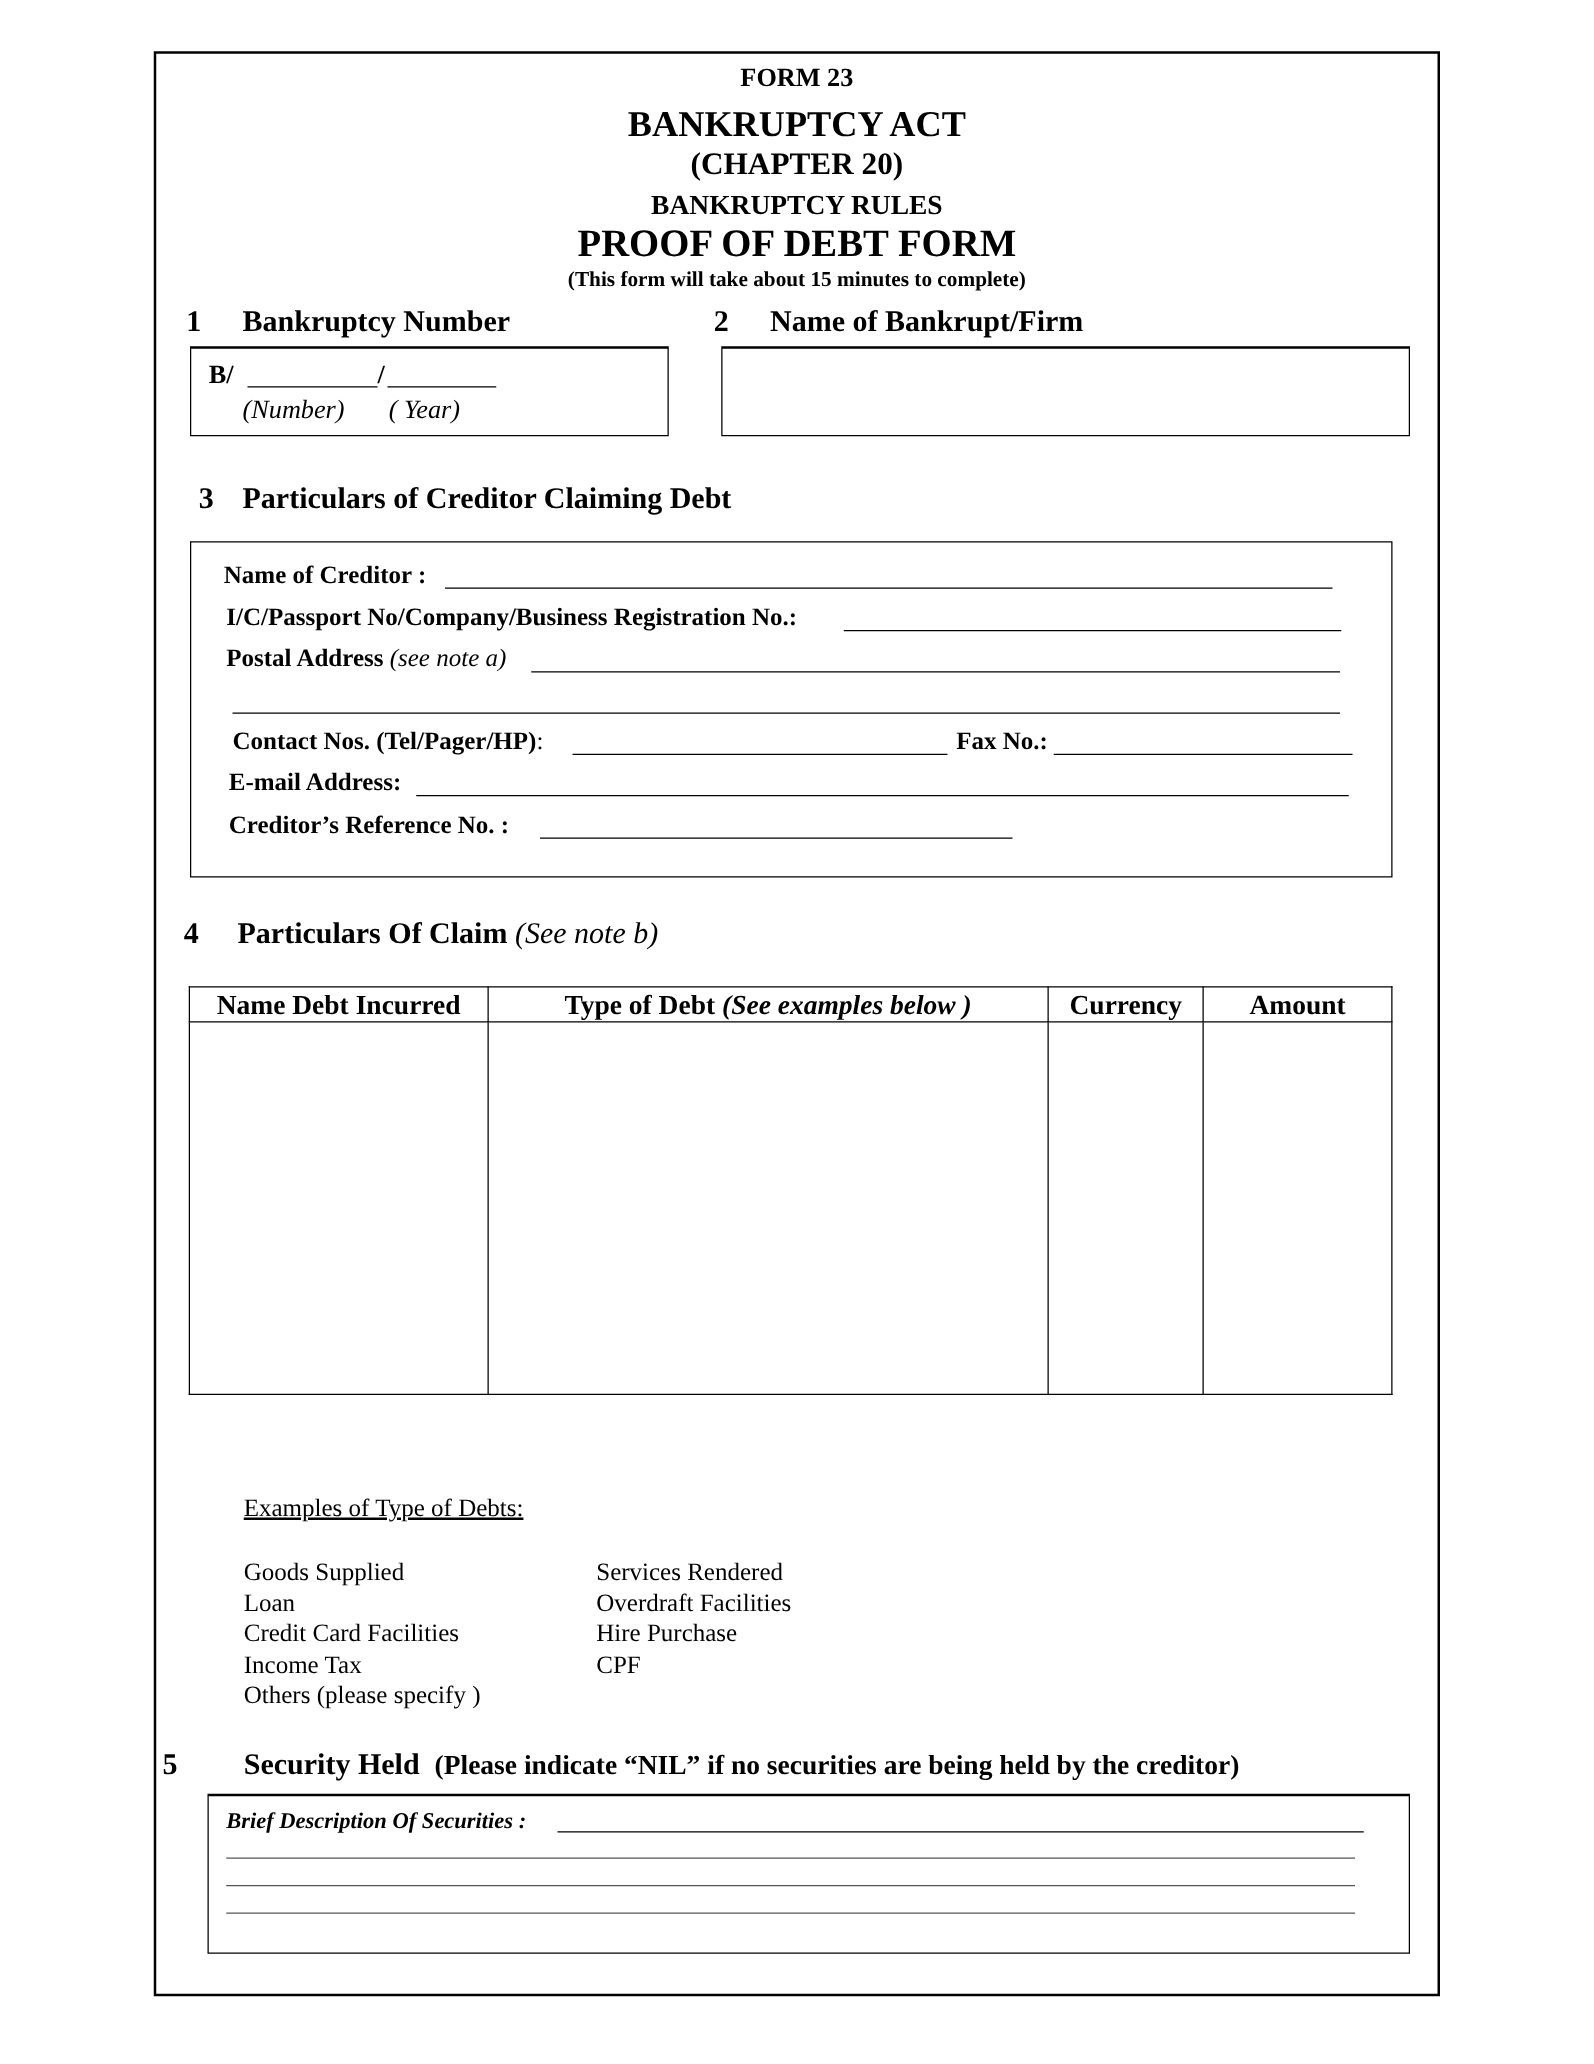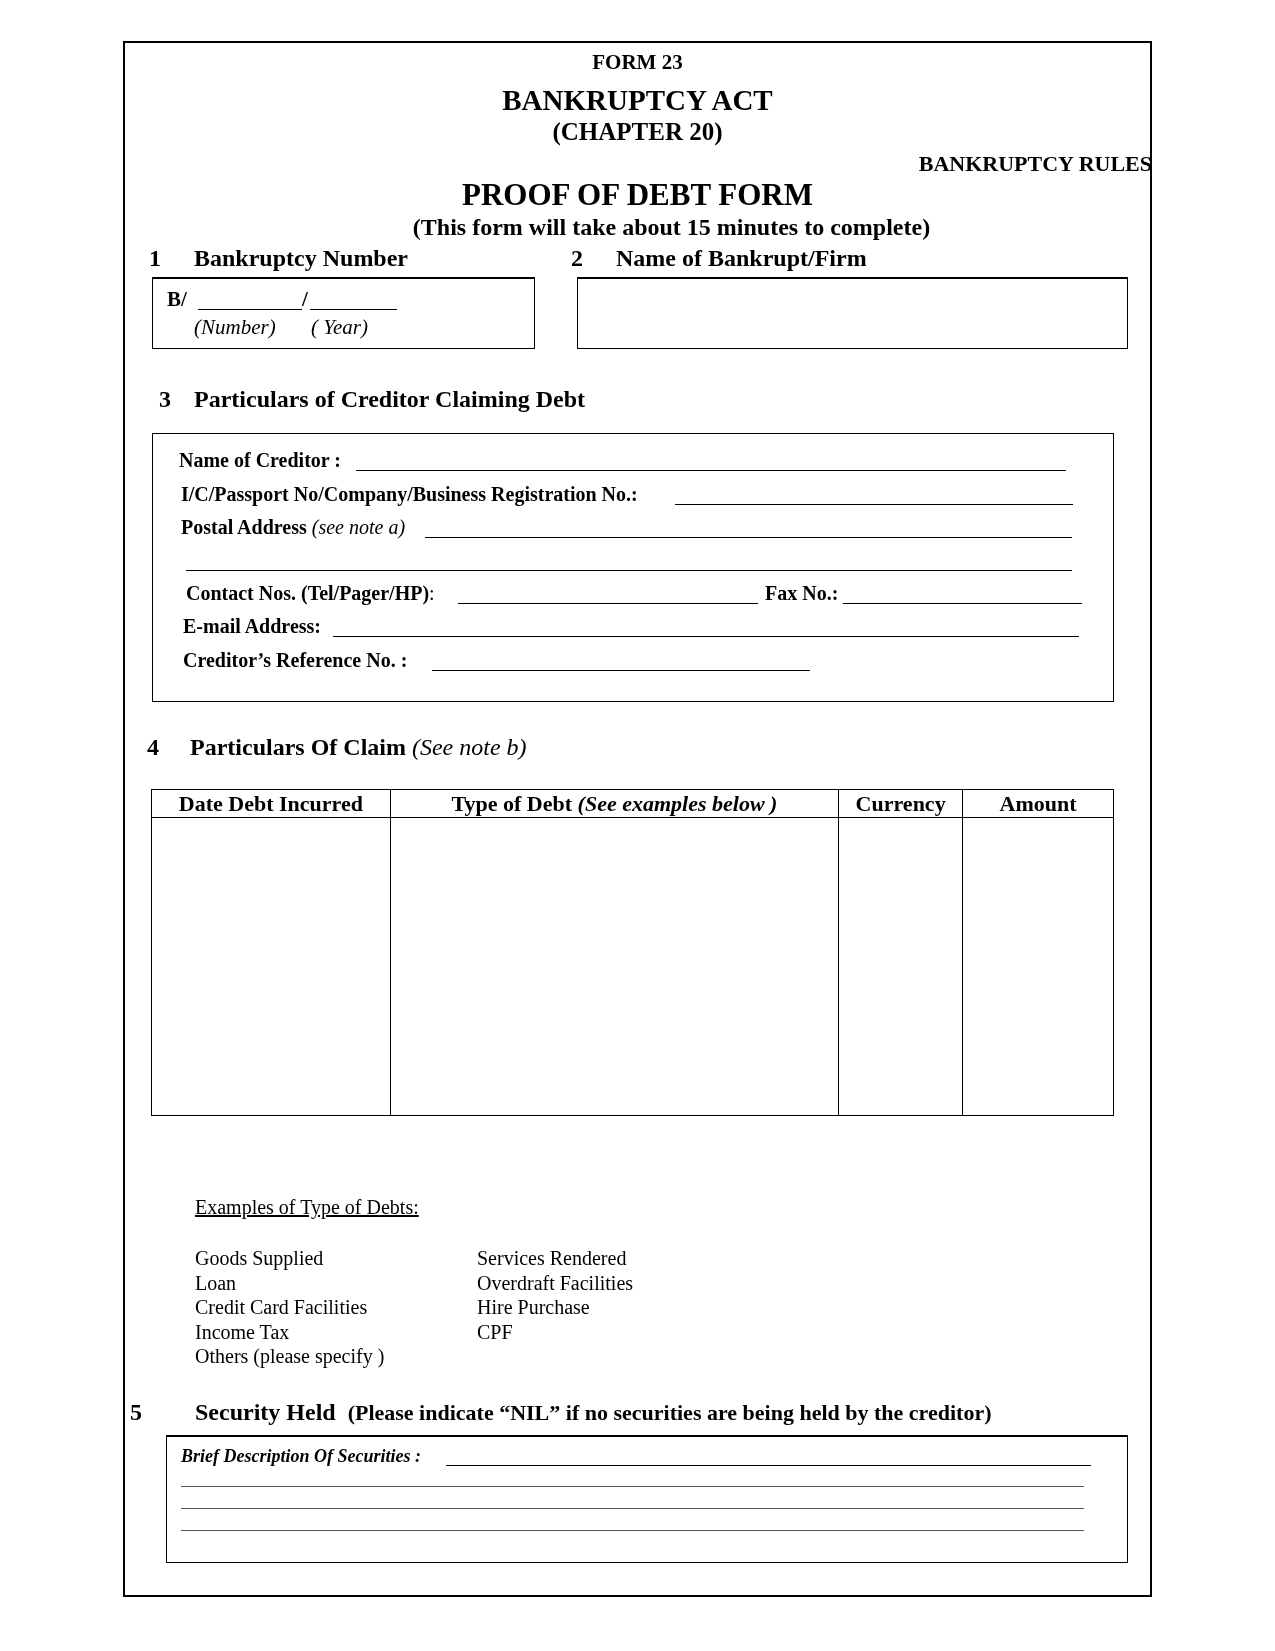--- a/index.html
+++ b/index.html
@@ -21,23 +21,23 @@
   .line-h { position: absolute; height: 0; border-top: 1px solid #555; }
 </style>
 </head>
 <body>
 
 <div class="frame"></div>
 
 <div class="center b" style="top:50px;font-size:21px;">FORM 23</div>
 <div class="center b" style="top:84px;font-size:29px;">BANKRUPTCY ACT</div>
 <div class="center b" style="top:118px;font-size:25px;">(CHAPTER 20)</div>
-<div class="center b" style="top:151px;font-size:22px;text-align:right;">BANKRUPTCY RULES</div>
+<div class="center b" style="top:151px;font-size:22px;">BANKRUPTCY RULES</div>
 <div class="center b" style="top:177px;font-size:31px;">PROOF OF DEBT FORM</div>
-<div class="center b" style="top:214px;font-size:24px;padding-left:34px;">(This form will take about 15 minutes to complete)</div>
+<div class="center b" style="top:214px;font-size:17px;">(This form will take about 15 minutes to complete)</div>
 
 <div class="abs b" style="left:149px;top:245px;font-size:24px;">1</div>
 <div class="abs b" style="left:194px;top:245px;font-size:24px;">Bankruptcy Number</div>
 <div class="abs b" style="left:571px;top:245px;font-size:24px;">2</div>
 <div class="abs b" style="left:616px;top:245px;font-size:24px;">Name of Bankrupt/Firm</div>
 
 <div class="box thick" style="left:152px;top:277px;width:383px;height:72px;">
   <div class="abs b" style="left:14px;top:8px;font-size:21px;">B/</div>
   <div class="abs" style="left:45px;top:8px;width:104px;height:22px;border-bottom:1px solid #000;"><span></span></div>
   <div class="abs b" style="left:149px;top:8px;font-size:21px;">/</div>
@@ -89,21 +89,21 @@
 
 <table class="claim">
   <colgroup>
     <col style="width:239px">
       <col style="width:449px">
       <col style="width:124px">
       <col style="width:151px">
   </colgroup>
   <tbody>
       <tr>
-    <th><span>Date Debt Incurred</span></th>
+    <th><span>Name Debt Incurred</span></th>
     <th><span>Type of Debt</span> <span class="i n">(See examples below )</span></th>
     <th><span>Currency</span></th>
     <th><span>Amount</span></th>
   </tr>
   <tr style="height:298px;">
     <td></td>
     <td></td>
     <td></td>
     <td></td>
   </tr>

